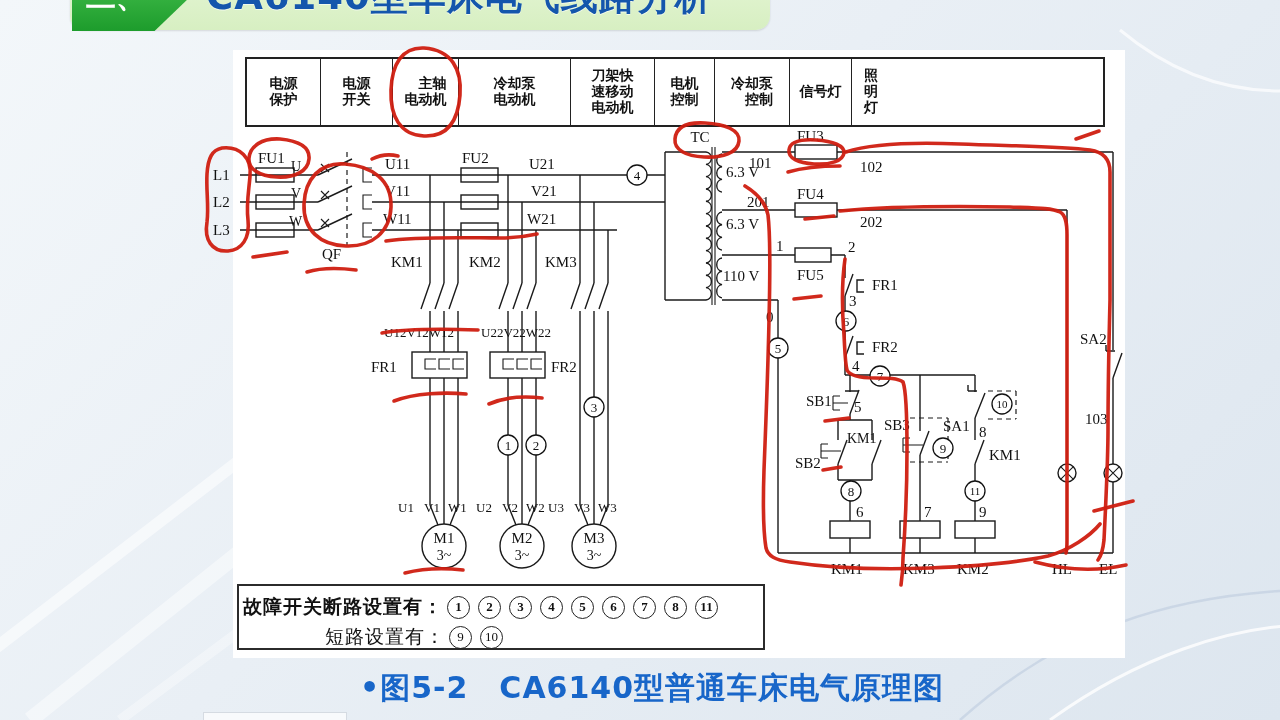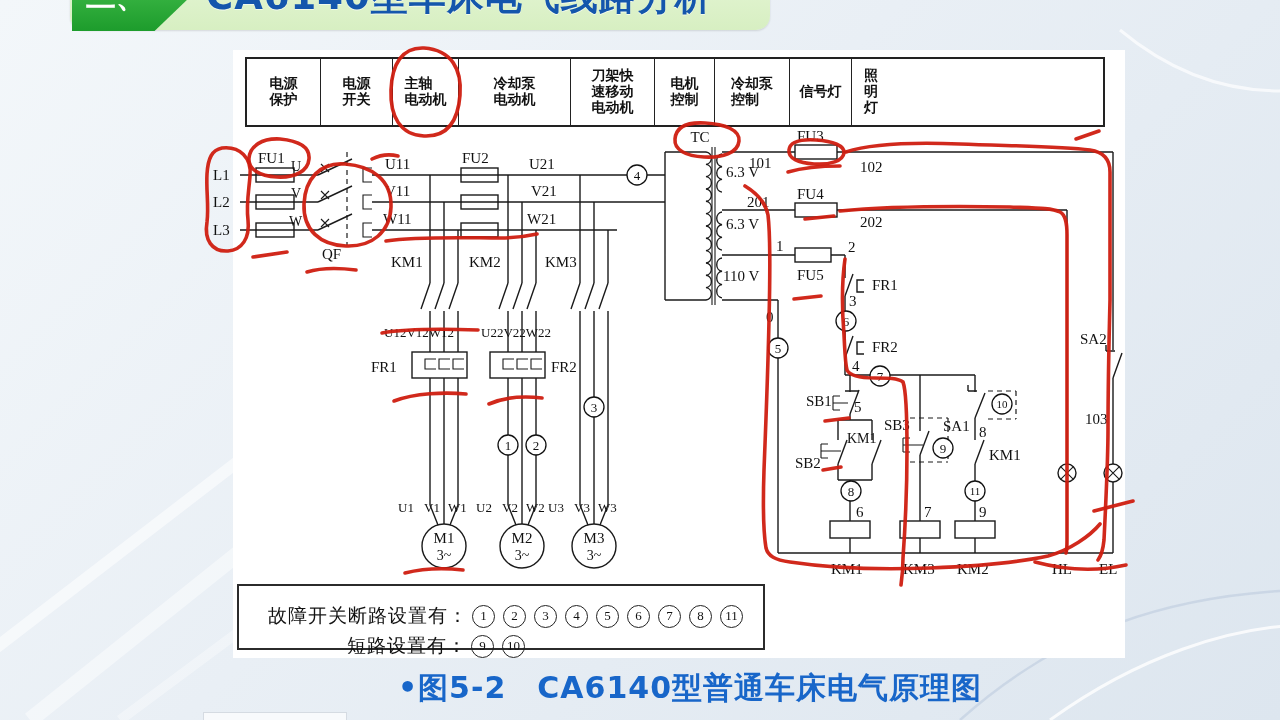--- a/index.html
+++ b/index.html
@@ -31,21 +31,21 @@
   }
   
   #diagram-bg{position:absolute;left:233px;top:50px;width:892px;height:608px;background:#ffffff;}
   
   #header-table{
     position:absolute;left:245px;top:57px;width:860px;height:70px;
     display:flex;border:2px solid #222;background:#fff;box-sizing:border-box;
   }
   .hcell{
     flex:0 0 auto;box-sizing:border-box;border-left:1.5px solid #222;
-    display:flex;align-items:center;justify-content:center;text-align:left;
+    display:flex;align-items:center;justify-content:center;text-align:right;
     font-size:14px;font-weight:600;line-height:1.12;white-space:pre-line;
     color:#111;font-family:"DejaVu Sans",sans-serif;
   }
   .hcell:first-child{border-left:none;}
   
   #circuit-svg{position:absolute;left:0;top:0;width:1280px;height:720px;}
   .wire{stroke:#1b1b1b;stroke-width:1.4;fill:none;}
   .wire-thin{stroke:#1b1b1b;stroke-width:1.1;fill:none;}
   .dashedw{stroke:#1b1b1b;stroke-width:1.2;fill:none;stroke-dasharray:5 4;}
   .comp{stroke:#1b1b1b;stroke-width:1.4;fill:none;}
@@ -57,30 +57,30 @@
   .nodet{font-family:"Liberation Serif",serif;font-size:13px;fill:#111;text-anchor:middle;}
   .redpen{stroke:#cf1d10;stroke-width:3.6;fill:none;stroke-linecap:round;stroke-linejoin:round;opacity:.95;}
   .deco{fill:none;}
   
   #fault-box{
     position:absolute;left:237px;top:584px;width:528px;height:66px;
     border:2px solid #2b2b2b;background:#fff;box-sizing:border-box;
     font-family:"DejaVu Serif","Liberation Serif",serif;color:#111;
   }
   .fb-line{height:30px;display:flex;align-items:center;font-size:19px;letter-spacing:1px;}
-  .fb-line1{padding-left:29px;margin-top:15px;}
-  .fb-line2{padding-left:108px;}
+  .fb-line1{padding-left:4px;margin-top:6px;font-weight:bold;}
+  .fb-line2{padding-left:86px;}
   .cnum{
     display:inline-flex;width:21px;height:21px;border:1.5px solid #222;border-radius:50%;
     align-items:center;justify-content:center;font-size:13px;letter-spacing:0;
     margin:0 4px;font-family:"Liberation Serif",serif;flex:0 0 auto;
   }
   
   #caption{
-    position:absolute;left:360px;top:668px;width:660px;text-align:center;
+    position:absolute;left:360px;top:668px;width:660px;text-align:left;
     font-size:30px;font-weight:bold;color:#1866c9;letter-spacing:1px;
     font-family:"DejaVu Sans",sans-serif;
   }
   
   #bar-stub{position:absolute;left:203px;top:712px;width:142px;height:8px;
     background:#f8fafc;border:1px solid #d5dbe2;border-bottom:none;}
 </style>
 </head>
 <body>
 

